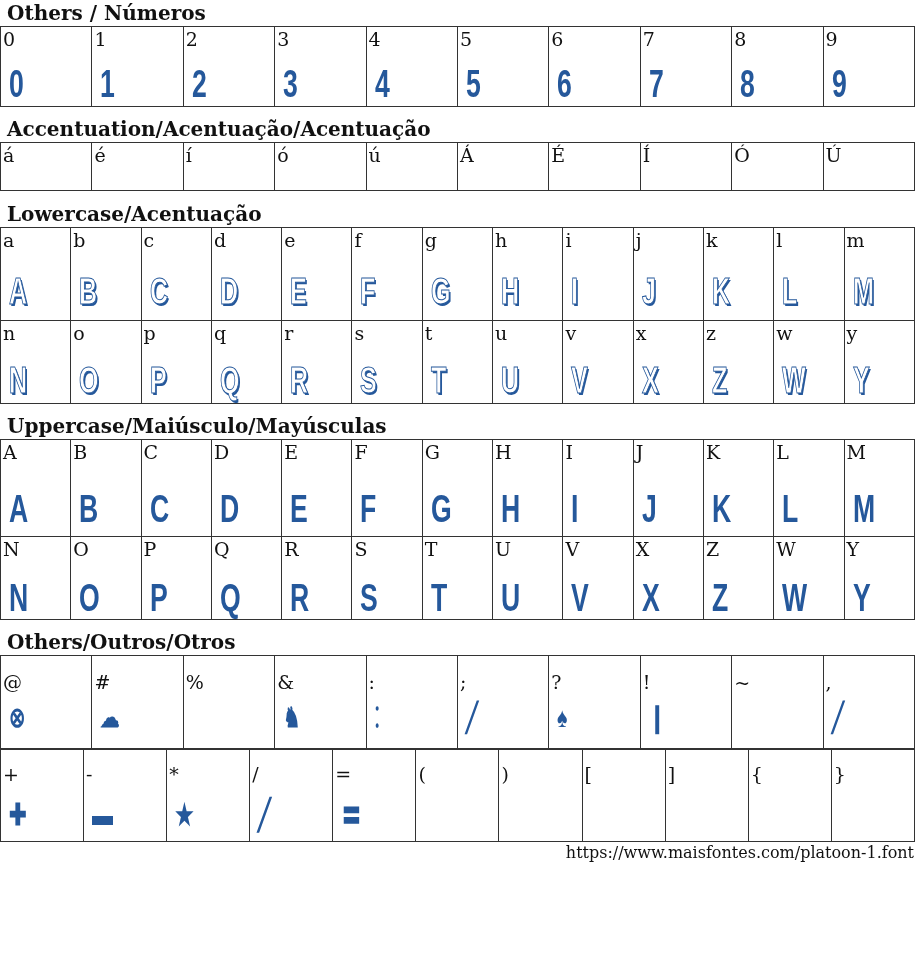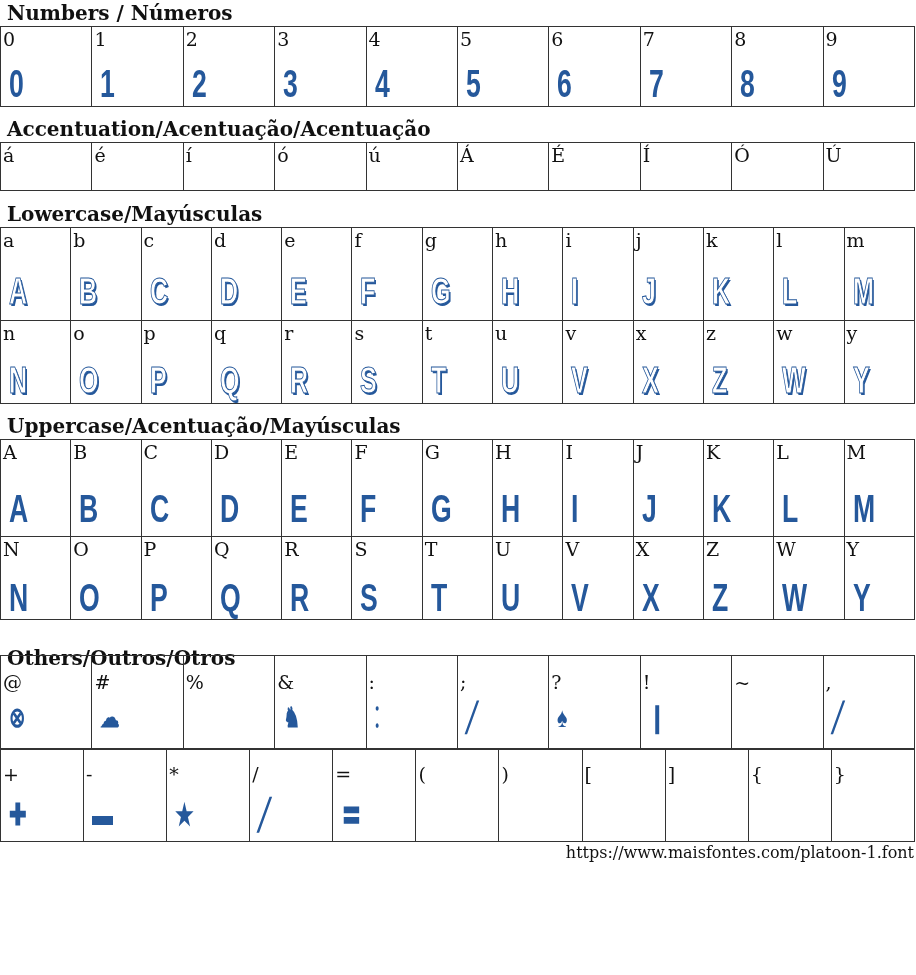--- a/index.html
+++ b/index.html
@@ -10,21 +10,21 @@
   table.grid td { border: 1.5px solid #333; vertical-align: top; padding: 0; position: relative; overflow: hidden; }
   .lbl { position: absolute; left: 2px; font-size: 19px; line-height: 20px; color: #111; white-space: nowrap; }
   .glyph { position: absolute; left: 8px; font-family: "Liberation Sans", sans-serif; font-weight: bold; color: #25589b;
            transform: scaleX(0.7); transform-origin: left bottom; line-height: 1; }
   .glyph.outline { color: #ffffff; -webkit-text-stroke: 1px #25589b; text-shadow: 2px 2px 0 #25589b; }
   .url { position: absolute; right: 2px; top: 843px; font-size: 16px; color: #111; }
 </style>
 </head>
 <body>
 
-<h2 class="section-title" style="top:1px">Numbers / Números</h2>
+<h2 class="section-title" style="top:1px">Others / Números</h2>
 <table class="grid" style="top:26px;width:915px;height:81px">
   <tbody>
       <tr id="numbers-row">
         <td>
           <span class="lbl" style="top: 2px;">0</span>
           <span class="glyph" style="top: 38px; font-size: 38px;">0</span>
         </td>
         <td>
           <span class="lbl" style="top: 2px;">1</span>
           <span class="glyph" style="top: 38px; font-size: 38px;">1</span>
@@ -96,21 +96,21 @@
         <td>
           <span class="lbl" style="top: 2px;">Ó</span>
         </td>
         <td>
           <span class="lbl" style="top: 2px;">Ú</span>
         </td>
       </tr>
 </tbody>
   </table>
 
-<h2 class="section-title" style="top:202px">Lowercase/Mayúsculas</h2>
+<h2 class="section-title" style="top:202px">Lowercase/Acentuação</h2>
 <table class="grid" style="top:227px;width:915px">
   <tbody>
       <tr id="lower-row-0" style="height:93px">
         <td>
           <span class="lbl" style="top: 2px;">a</span>
           <span class="glyph outline" style="top: 46px; font-size: 36px;">A</span>
         </td>
         <td>
           <span class="lbl" style="top: 2px;">b</span>
           <span class="glyph outline" style="top: 46px; font-size: 36px;">B</span>
@@ -210,21 +210,21 @@
           <span class="glyph outline" style="top: 42px; font-size: 36px;">W</span>
         </td>
         <td>
           <span class="lbl" style="top: 2px;">y</span>
           <span class="glyph outline" style="top: 42px; font-size: 36px;">Y</span>
         </td>
       </tr>
 </tbody>
   </table>
 
-<h2 class="section-title" style="top:414px">Uppercase/Acentuação/Mayúsculas</h2>
+<h2 class="section-title" style="top:414px">Uppercase/Maiúsculo/Mayúsculas</h2>
 <table class="grid" style="top:439px;width:915px">
   <tbody>
       <tr id="upper-row-0" style="height:97px">
         <td>
           <span class="lbl" style="top: 2px;">A</span>
           <span class="glyph" style="top: 50px; font-size: 38px;">A</span>
         </td>
         <td>
           <span class="lbl" style="top: 2px;">B</span>
           <span class="glyph" style="top: 50px; font-size: 38px;">B</span>
@@ -324,21 +324,21 @@
           <span class="glyph" style="top: 42px; font-size: 38px;">W</span>
         </td>
         <td>
           <span class="lbl" style="top: 2px;">Y</span>
           <span class="glyph" style="top: 42px; font-size: 38px;">Y</span>
         </td>
       </tr>
 </tbody>
   </table>
 
-<h2 class="section-title" style="top:646px">Others/Outros/Otros</h2>
+<h2 class="section-title" style="top:630px">Others/Outros/Otros</h2>
 <table class="grid" style="top:655px;width:915px;height:94px">
   <tbody>
       <tr id="others-row-1">
         <td>
           <span class="lbl" style="top: 16px;">@</span>
           <span class="glyph" style="top: 48px; font-size: 28px;">⊗</span>
         </td>
         <td>
           <span class="lbl" style="top: 16px;">#</span>
           <span class="glyph" style="top: 48px; font-size: 28px;">☁</span>

